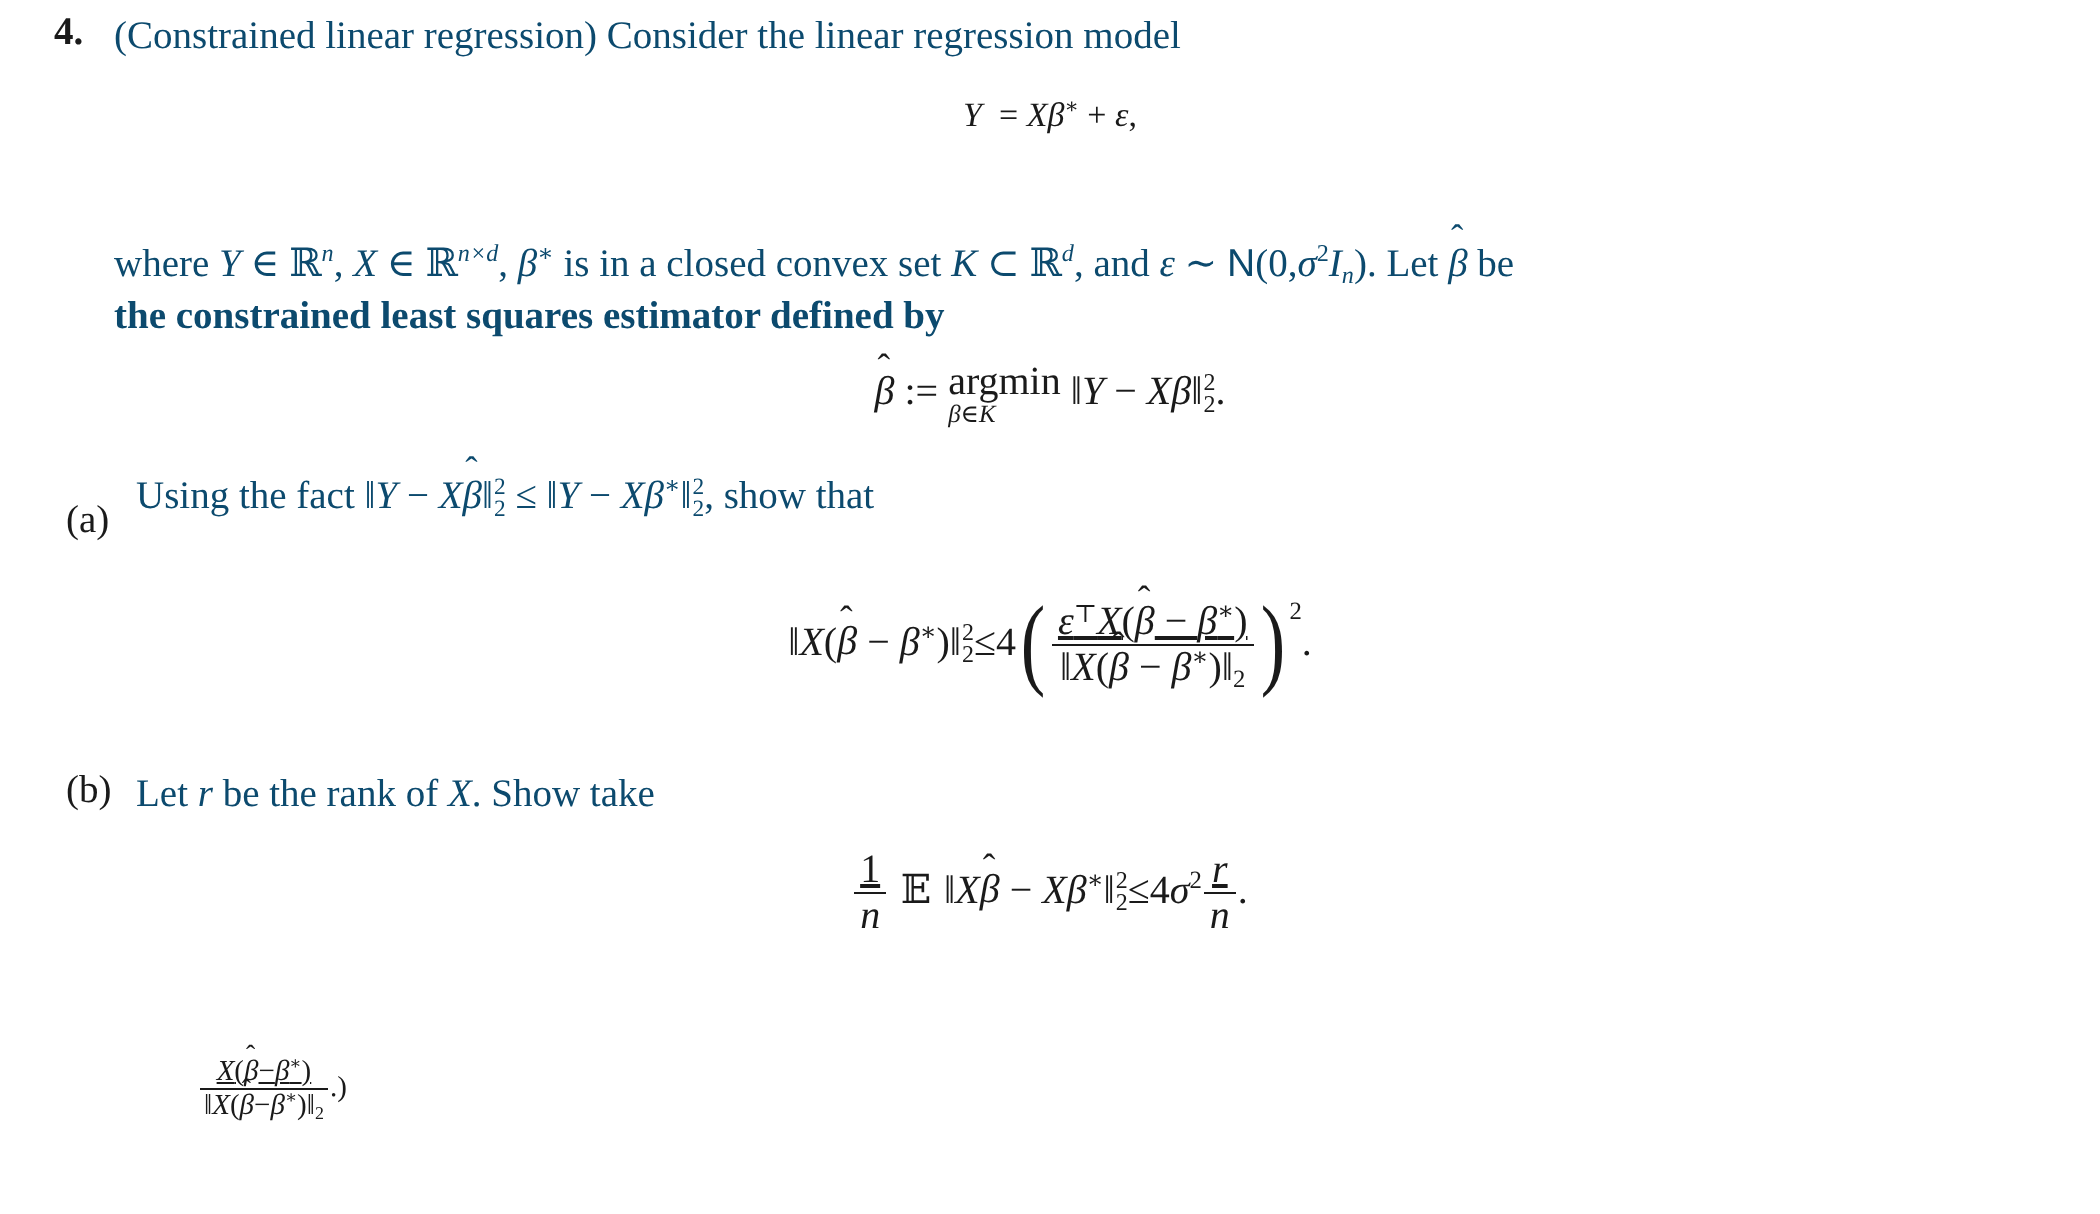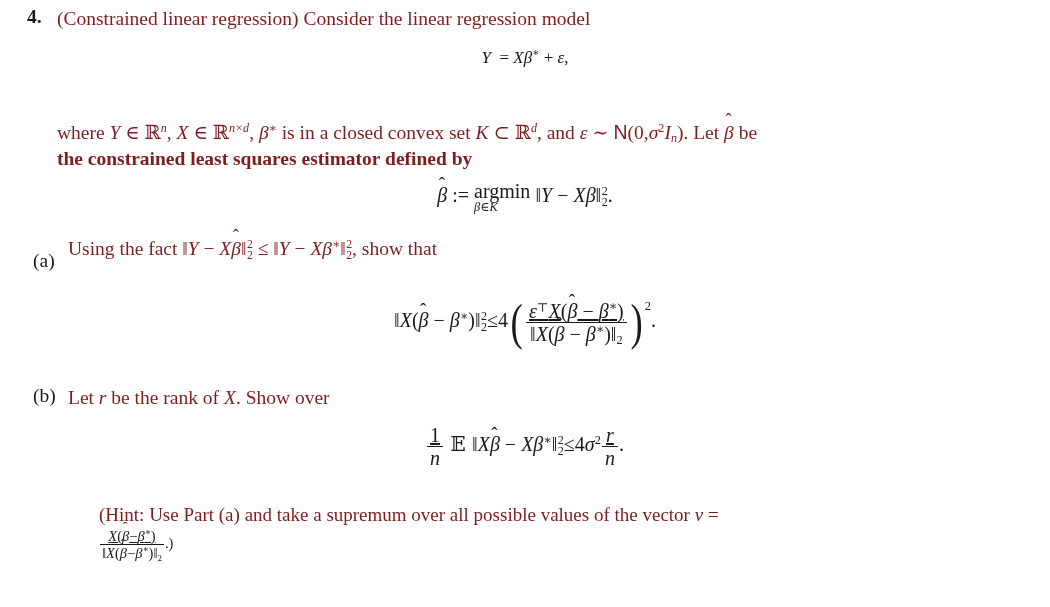--- a/index.html
+++ b/index.html
@@ -25,21 +25,21 @@
   .mathrow {
     position: absolute;
     white-space: nowrap;
     font-family: "Liberation Serif", "DejaVu Serif", serif;
   }
   .txt {
     position: absolute;
     font-family: "Liberation Serif", "DejaVu Serif", serif;
     font-size: 19.5px;
     line-height: 26px;
-    color: #7f1d1d;
+    color: #0c4a6e;
   }
   i.v, .mi {
     font-style: italic;
     font-family: "Liberation Serif", "DejaVu Serif", serif;
   }
   .op { font-style: normal; }
 
   
   sup.s, sub.s {
     font-size: 0.62em;
@@ -228,31 +228,25 @@
 
   <div class="mathrow" id="eq-a">
     <span class="op">‖</span><i class="v">X</i><span class="op">(</span><span class="hat"><span class="acc">ˆ</span><span class="base"><i class="v">β</i></span></span><span class="op">&nbsp;−&nbsp;</span><i class="v">β</i><sup class="s">∗</sup><span class="op">)‖</span><span class="sqsub"><span class="top">2</span><span class="bot">2</span></span><span class="op">≤</span><span class="op">4</span><span class="bigparen">(</span><span class="frac"><span class="num"><i class="v">ε</i><sup class="s" style="vertical-align:0.50em">⊤</sup><i class="v">X</i>(<span class="hat"><span class="acc">ˆ</span><span class="base"><i class="v">β</i></span></span>&nbsp;−&nbsp;<i class="v">β</i><sup class="s">∗</sup>)</span><span class="den">‖<i class="v">X</i>(<span class="hat"><span class="acc">ˆ</span><span class="base"><i class="v">β</i></span></span>&nbsp;−&nbsp;<i class="v">β</i><sup class="s">∗</sup>)‖<sub class="s">2</sub></span></span><span class="bigparen">)</span><sup class="s" style="vertical-align:1.45em">2</sup><span class="op">.</span>
   </div>
 
   <div id="item-b-label">(b)</div>
   <div class="txt" id="item-b-text">
     <span>Let</span>
     <i class="v">r</i>
     <span>be the rank of</span>
-    <i class="v">X</i><span>. Show over</span>
+    <i class="v">X</i><span>. Show take</span>
   </div>
 
   <div class="mathrow" id="eq-b">
     <span class="frac"><span class="num">1</span><span class="den"><i class="v">n</i></span></span><span class="bb">&nbsp;𝔼&nbsp;</span><span class="op">‖</span><i class="v">X</i><span class="hat"><span class="acc">ˆ</span><span class="base"><i class="v">β</i></span></span><span class="op">&nbsp;−&nbsp;</span><i class="v">X</i><i class="v">β</i><sup class="s">∗</sup><span class="op">‖</span><span class="sqsub"><span class="top">2</span><span class="bot">2</span></span><span class="op">≤</span><span class="op">4</span><i class="v">σ</i><sup class="s">2</sup><span class="frac"><span class="num"><i class="v">r</i></span><span class="den"><i class="v">n</i></span></span><span class="op">.</span>
   </div>
 
-  <div class="txt" id="hint-para">
-    <span>(Hint:</span>
-    <span>Use Part (a) and take a supremum over all possible values of the vector</span>
-    <i class="v">v</i>
-    <span class="op">=</span>
-  </div>
 
   <div id="hint-frac">
     <span class="frac tight"><span class="num"><i class="v">X</i>(<span class="hat"><span class="acc">ˆ</span><span class="base"><i class="v">β</i></span></span>−<i class="v">β</i><sup class="s">∗</sup>)</span><span class="den">‖<i class="v">X</i>(<span class="hat"><span class="acc">ˆ</span><span class="base"><i class="v">β</i></span></span>−<i class="v">β</i><sup class="s">∗</sup>)‖<sub class="s">2</sub></span></span><span class="op">.)</span>
   </div>
 
 </div>
 
 </body></html>

